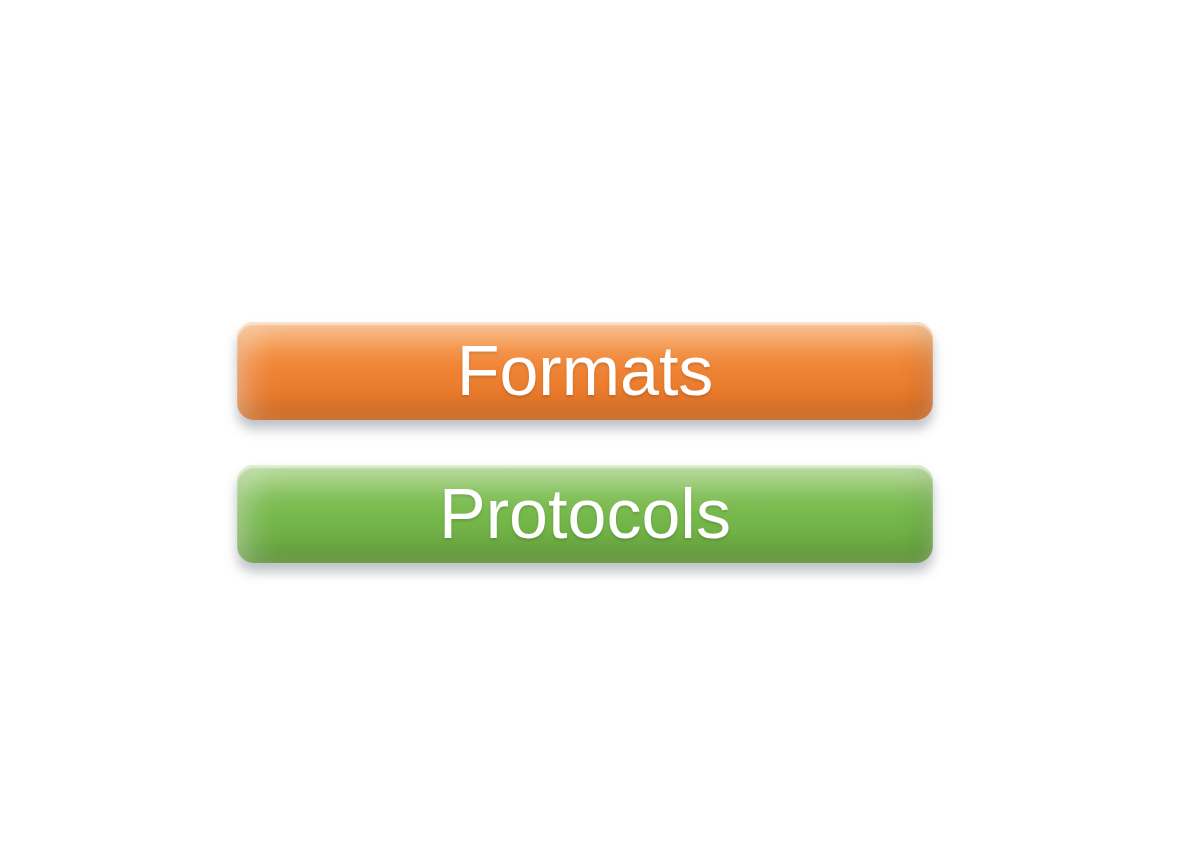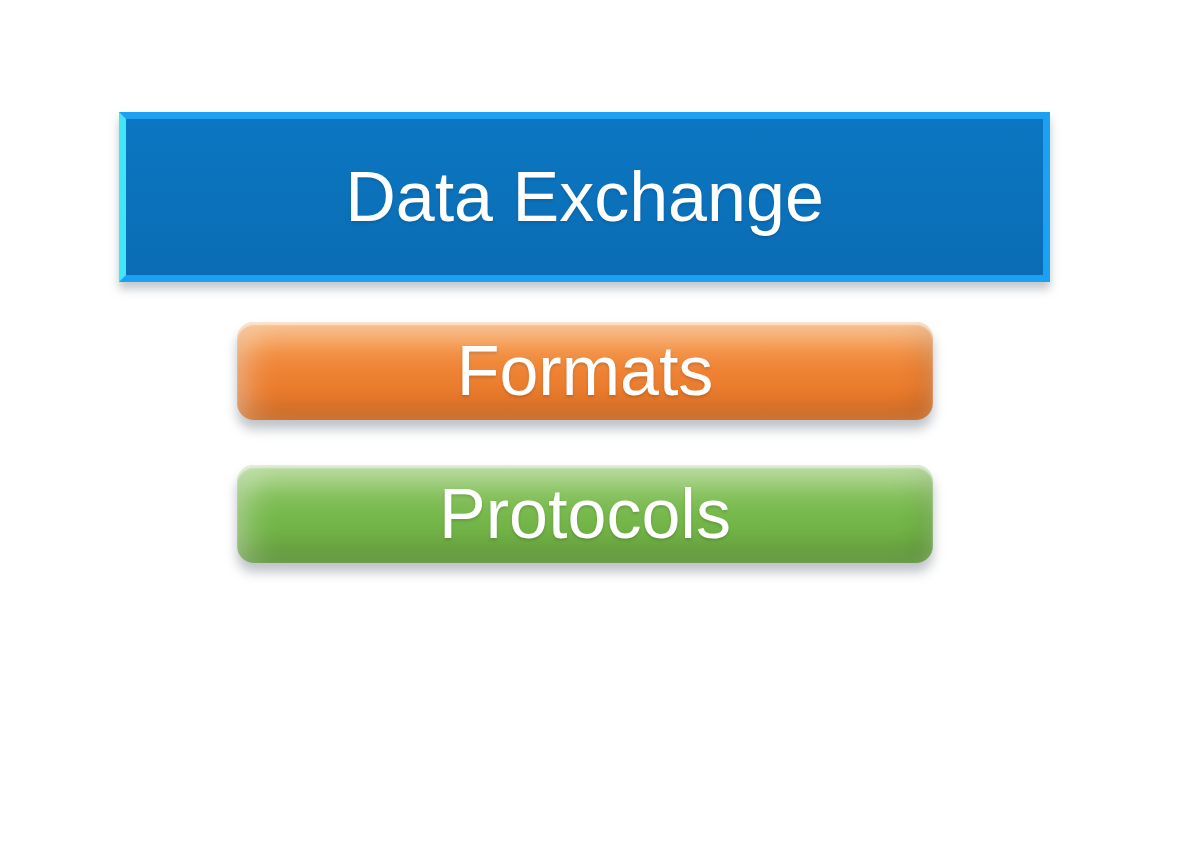--- a/index.html
+++ b/index.html
@@ -69,23 +69,20 @@
   }
   .pill-formats    { top: 322px; }
   .pill-protocols  { top: 465px; }
   .pill-approaches { top: 610px; height: 97px; }
 </style>
 </head>
 <body>
 
 <div class="canvas">
 
-  <div class="title-box" style="--fill: #0C76C2; --fill_dark: #0A6DB4; --border: #1BA0F2; --edge: #3FE7F9;">
-    <span class="label">Data Exchange</span>
-  </div>
 
   <div class="pill pill-formats" style="--light: #F9A65B; --mid: #EE8133; --dark: #E37222;">
     <span class="label">Formats</span>
   </div>
 
   <div class="pill pill-protocols" style="--light: #9ACD73; --mid: #76B84B; --dark: #68A63E;">
     <span class="label">Protocols</span>
   </div>
 
 

